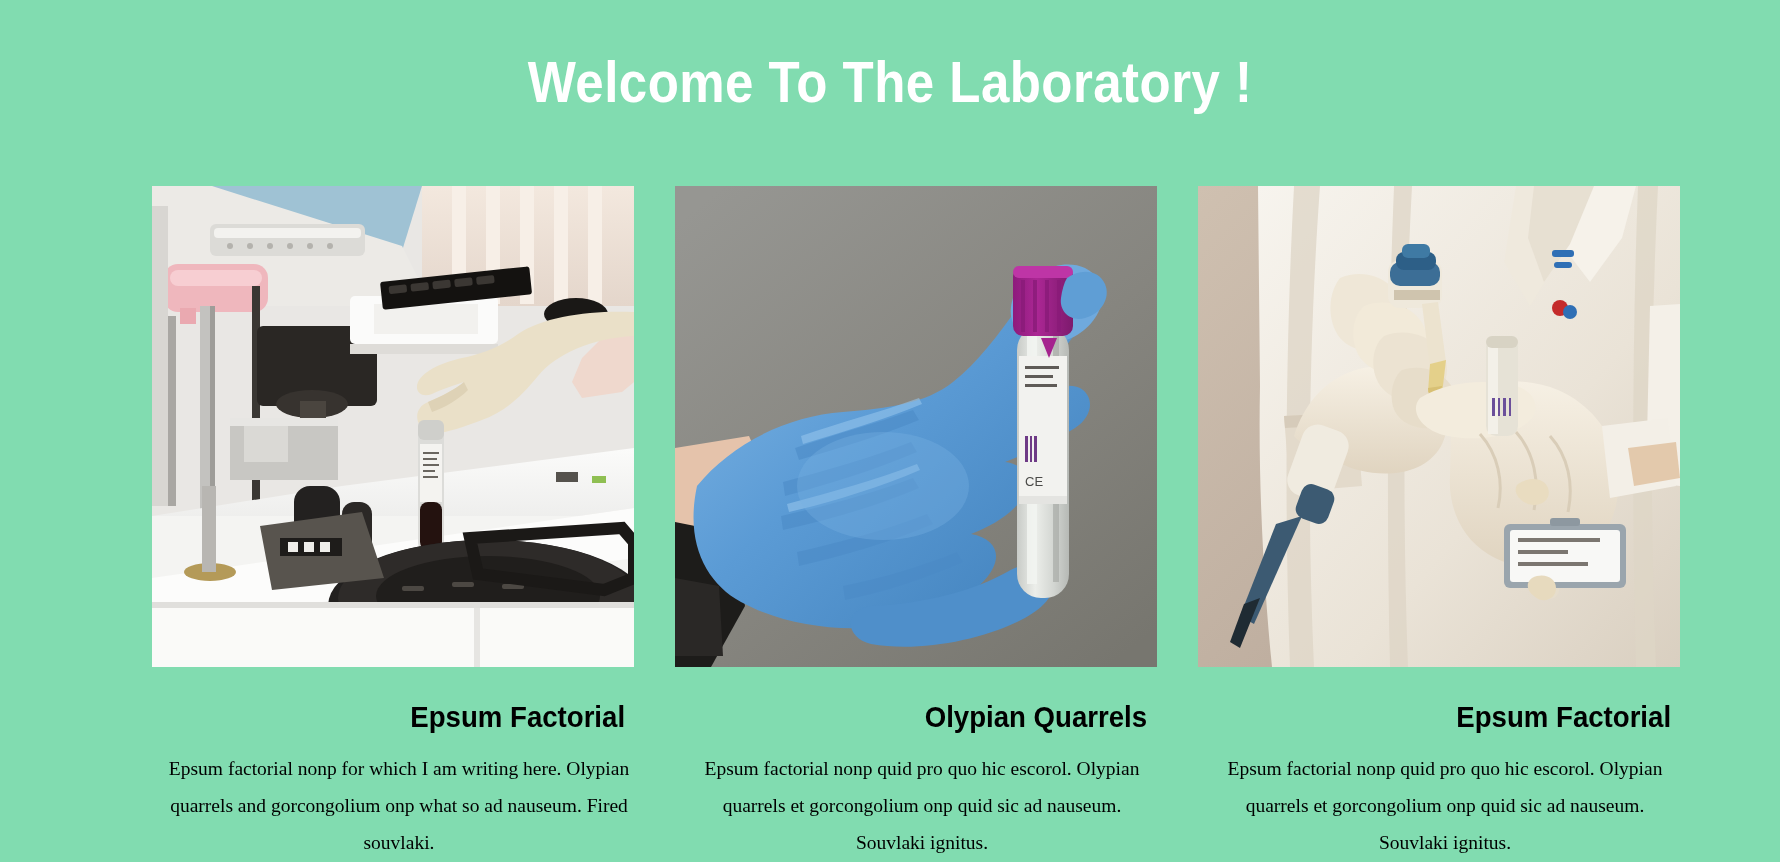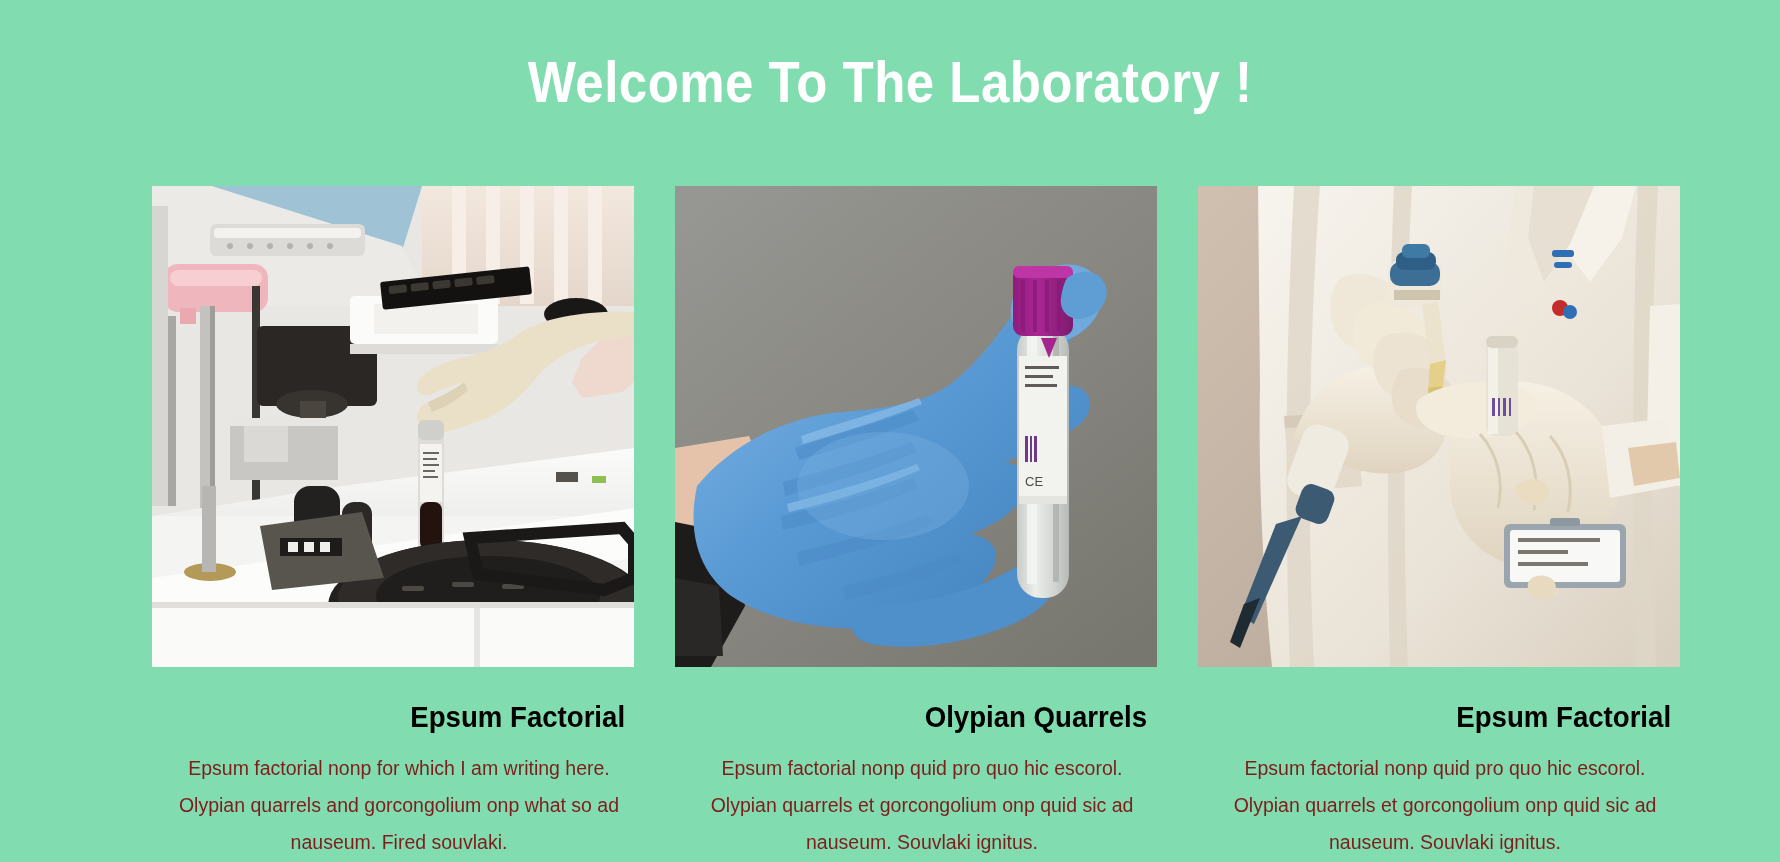--- a/index.html
+++ b/index.html
@@ -76,26 +76,26 @@
     font-weight: 700;
     font-family: "Liberation Sans Narrow", "Liberation Sans", sans-serif;
     transform: scaleX(0.92);
     text-align: center;
     white-space: nowrap;
   }
 
   .card-body {
     margin-top: 16px;
     width: 470px;
-    color: #7f1d1d;
+    color: #000000;
     font-size: 19.5px;
     line-height: 37px;
     font-weight: 400;
     text-align: center;
-    font-family: Liberation Sans, sans-serif;
+    font-family: Liberation Serif, serif;
   }
 </style>
 </head>
 <body style="background: rgb(129, 220, 176);">
 
 <div class="page" style="background: rgb(129, 220, 176);">
 
   <h1 class="page-title" style="color: rgb(255, 255, 255);">Welcome To The Laboratory !</h1>
 
   <div class="cards">

